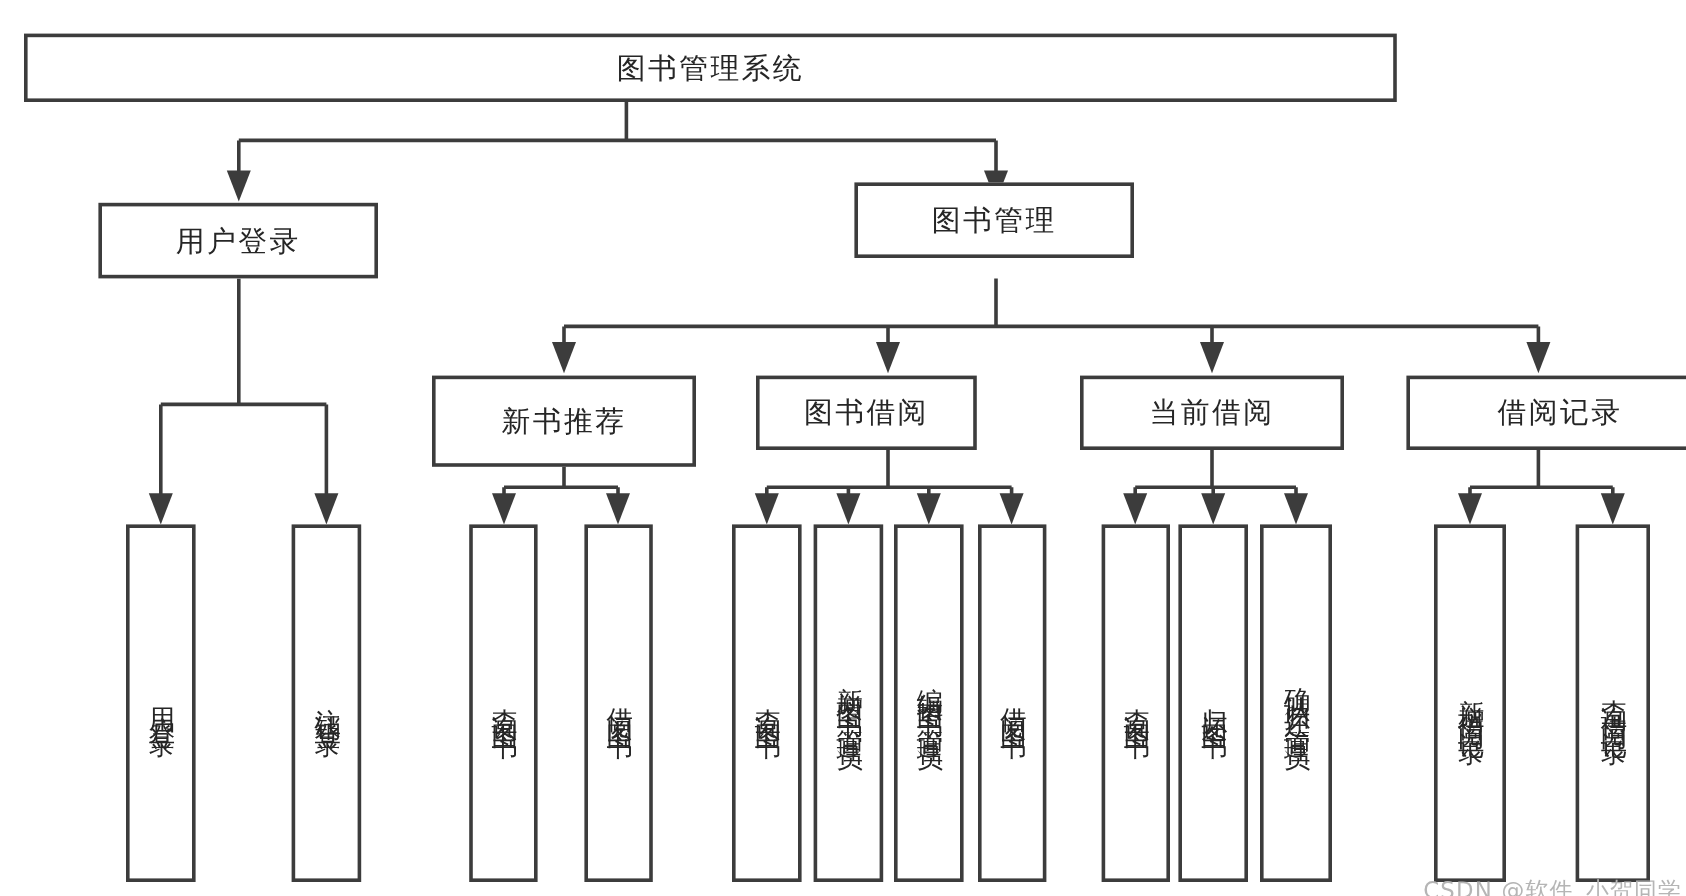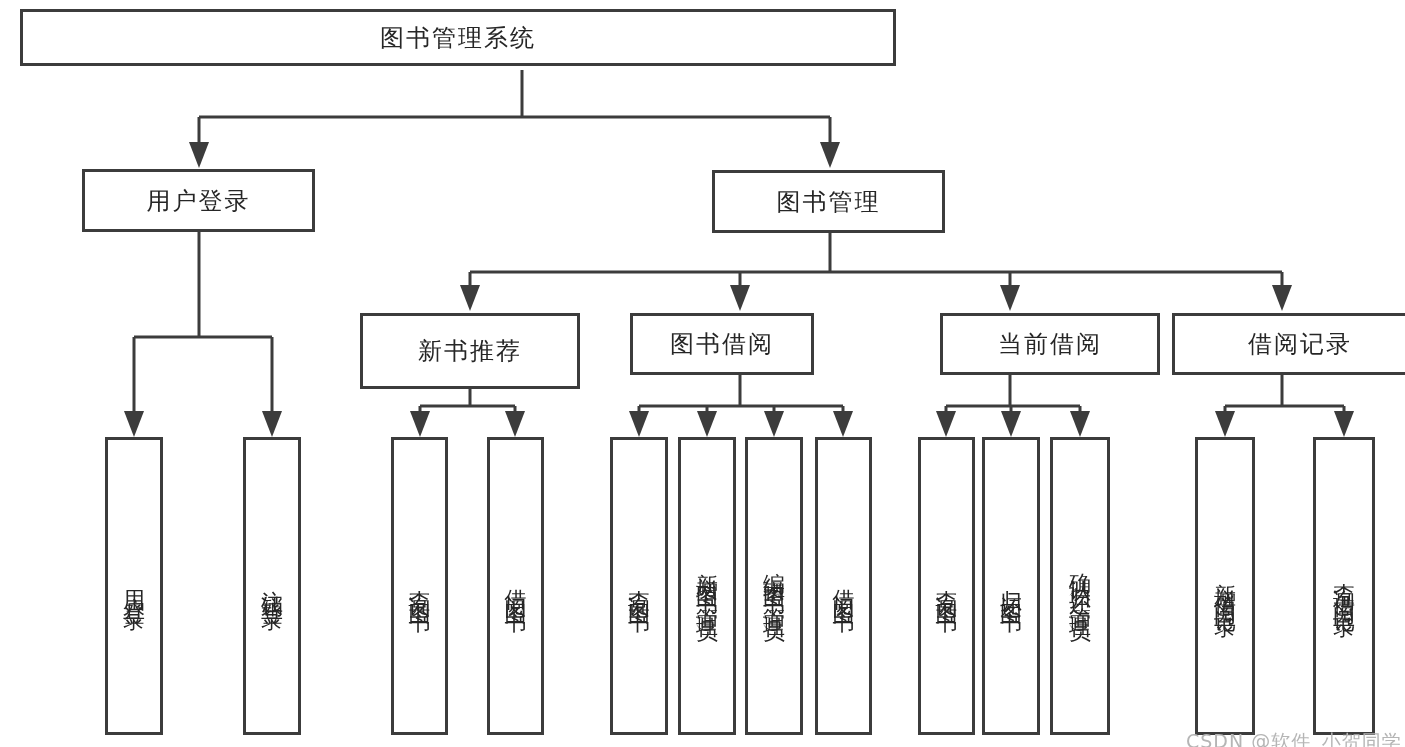--- a/index.html
+++ b/index.html
@@ -38,28 +38,28 @@
   }
   .vbox .vlabel {
     writing-mode: vertical-rl;
     text-orientation: mixed;
     font-size: 22px;
     letter-spacing: 7px;
     line-height: 1;
     white-space: nowrap;
   }
   
-  .n-root      { left: 20px;   top: 9px;  width: 876px; height: 57px; }
+  .n-root      { left: 20px;   top: 28px;  width: 1144px; height: 57px; }
   
   .n-login     { left: 82px;   top: 169px; width: 233px;  height: 63px; }
-  .n-mgmt      { left: 712px;  top: 170px; width: 233px;  height: 63px; }
+  .n-mgmt      { left: 712px;  top: 152px; width: 233px;  height: 63px; }
   
   .n-recommend { left: 360px;  top: 313px; width: 220px;  height: 76px; }
   .n-borrow    { left: 630px;  top: 313px; width: 184px;  height: 62px; }
-  .n-current   { left: 940px;  top: 313px; width: 220px;  height: 62px; }
+  .n-current   { left: 900px;  top: 313px; width: 220px;  height: 62px; }
   .n-records   { left: 1172px; top: 313px; width: 256px;  height: 62px; }
   
   .vbox { top: 437px; height: 298px; width: 58px; }
   .l-1  { left: 105px; }
   .l-2  { left: 243px; }
   .l-3  { left: 391px; width: 57px; }
   .l-4  { left: 487px; width: 57px; }
   .l-5  { left: 610px; }
   .l-6  { left: 678px; }
   .l-7  { left: 745px; }

